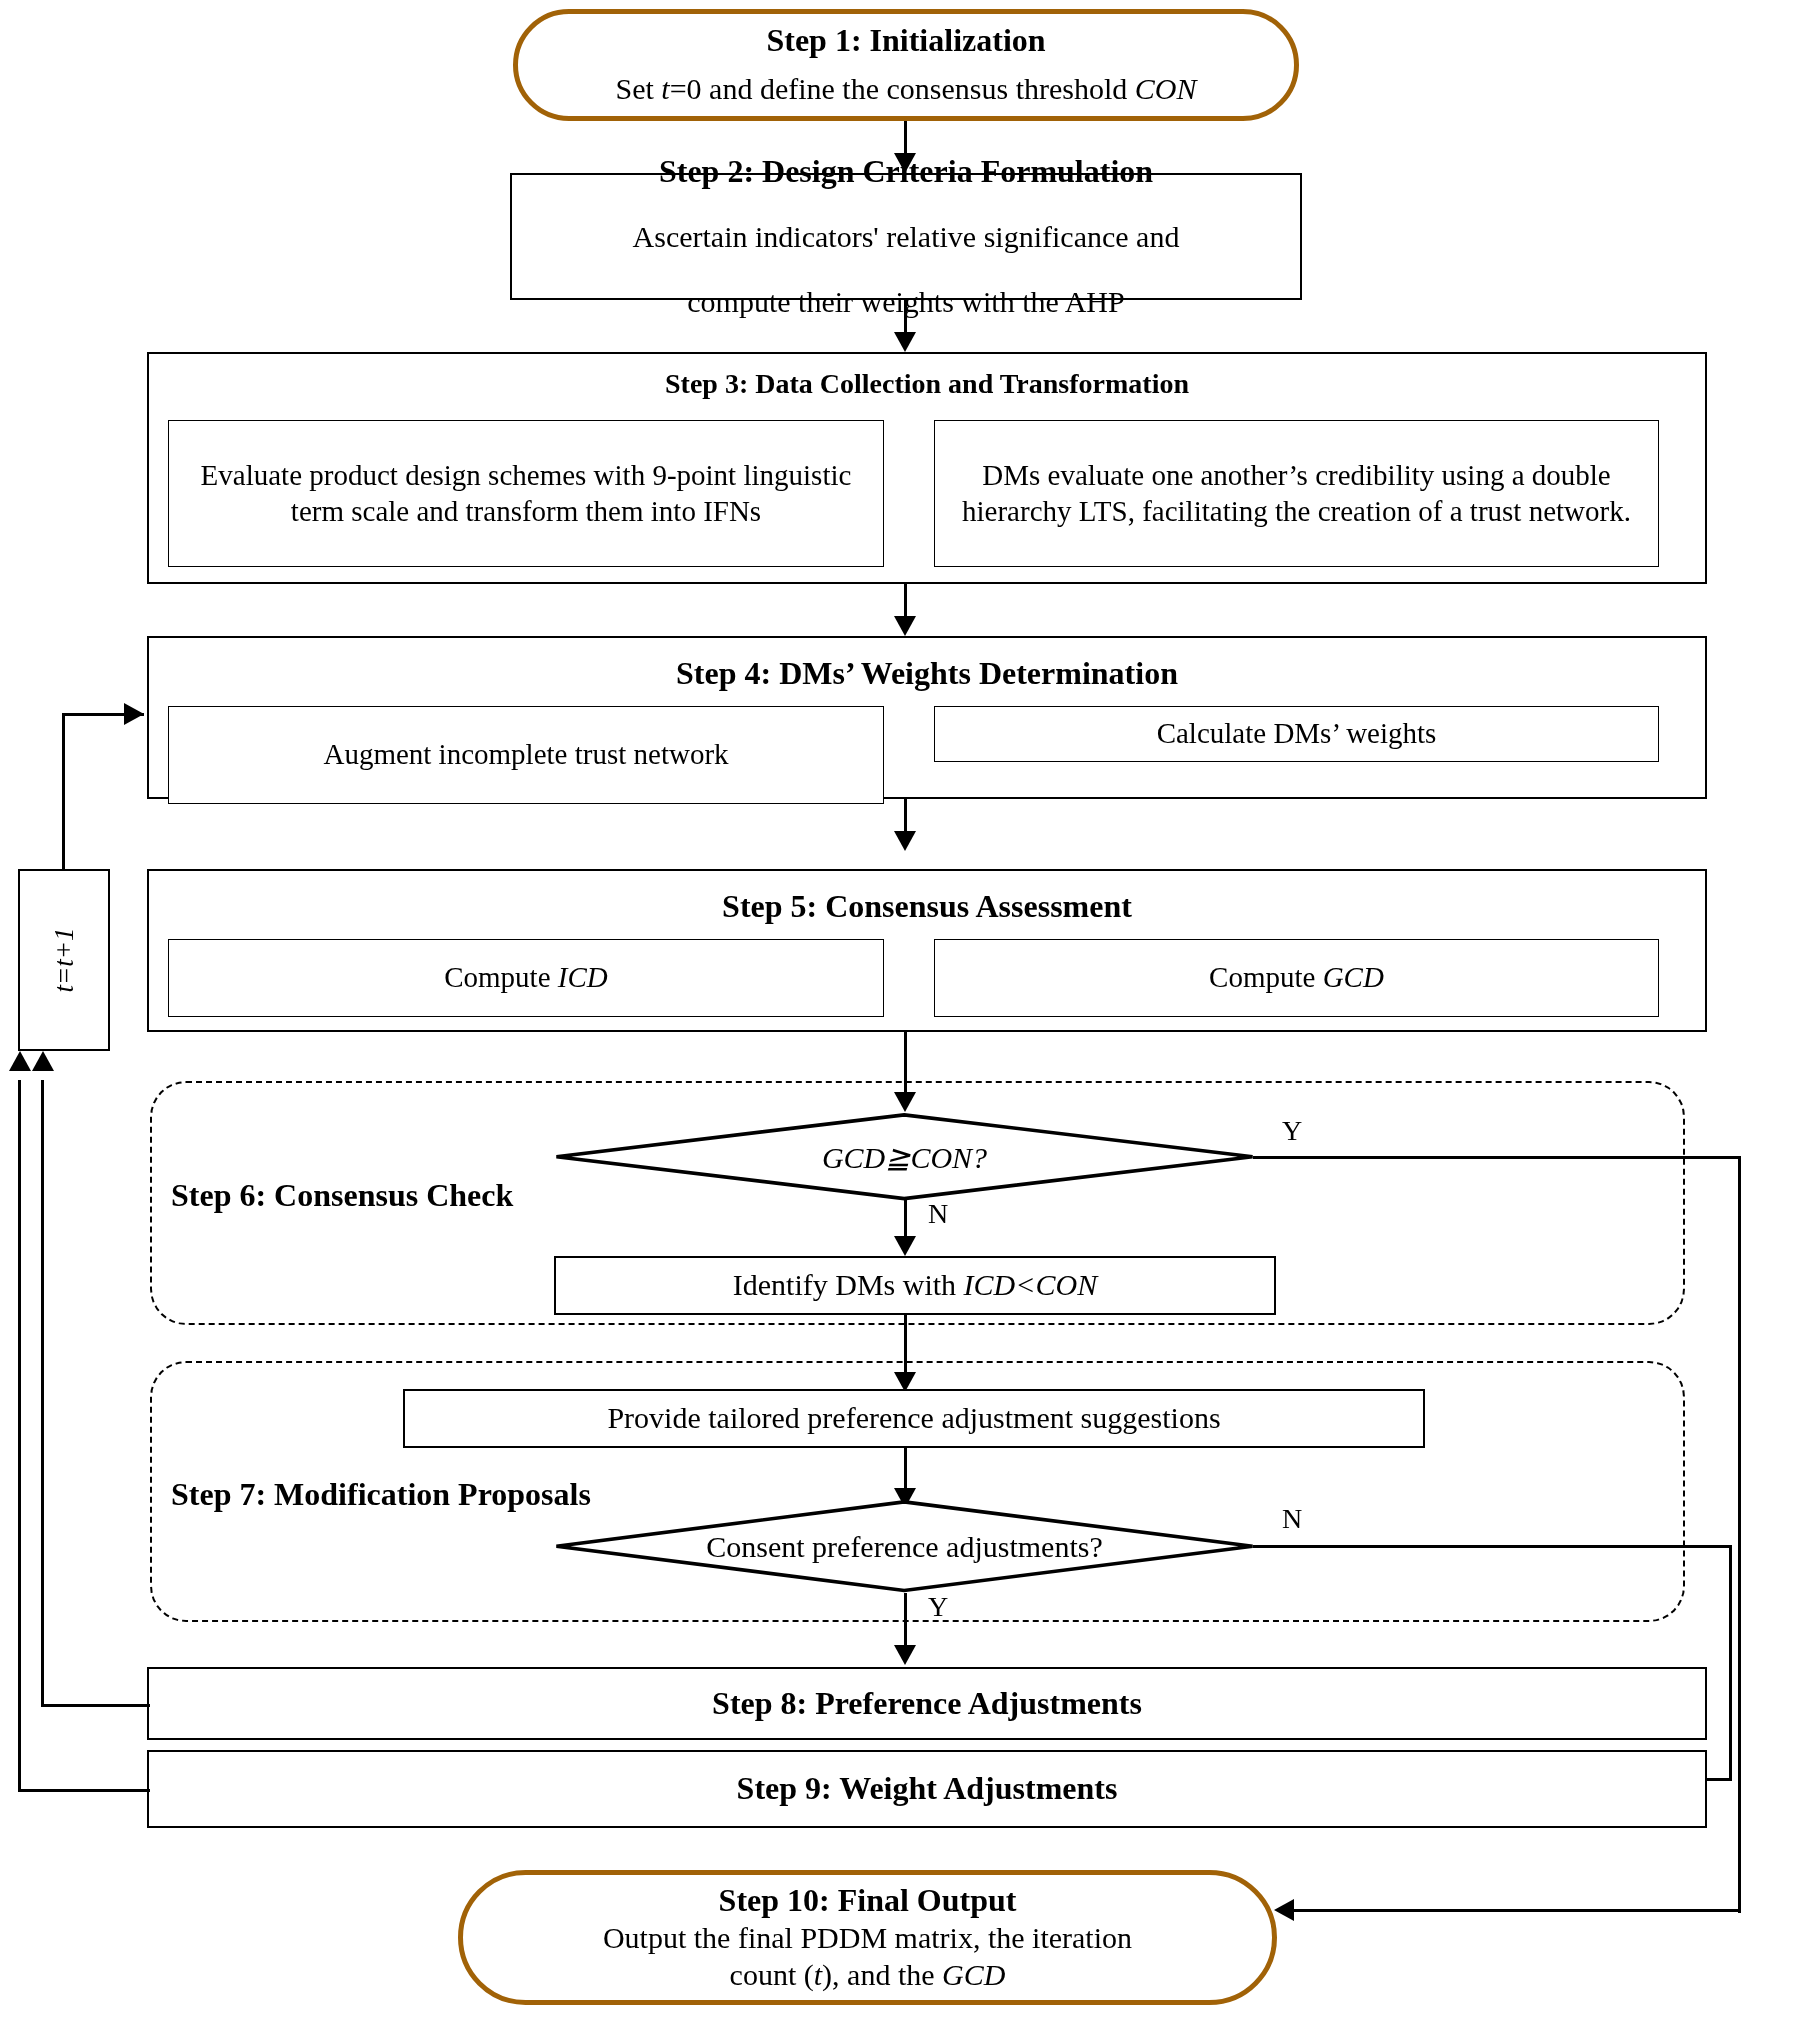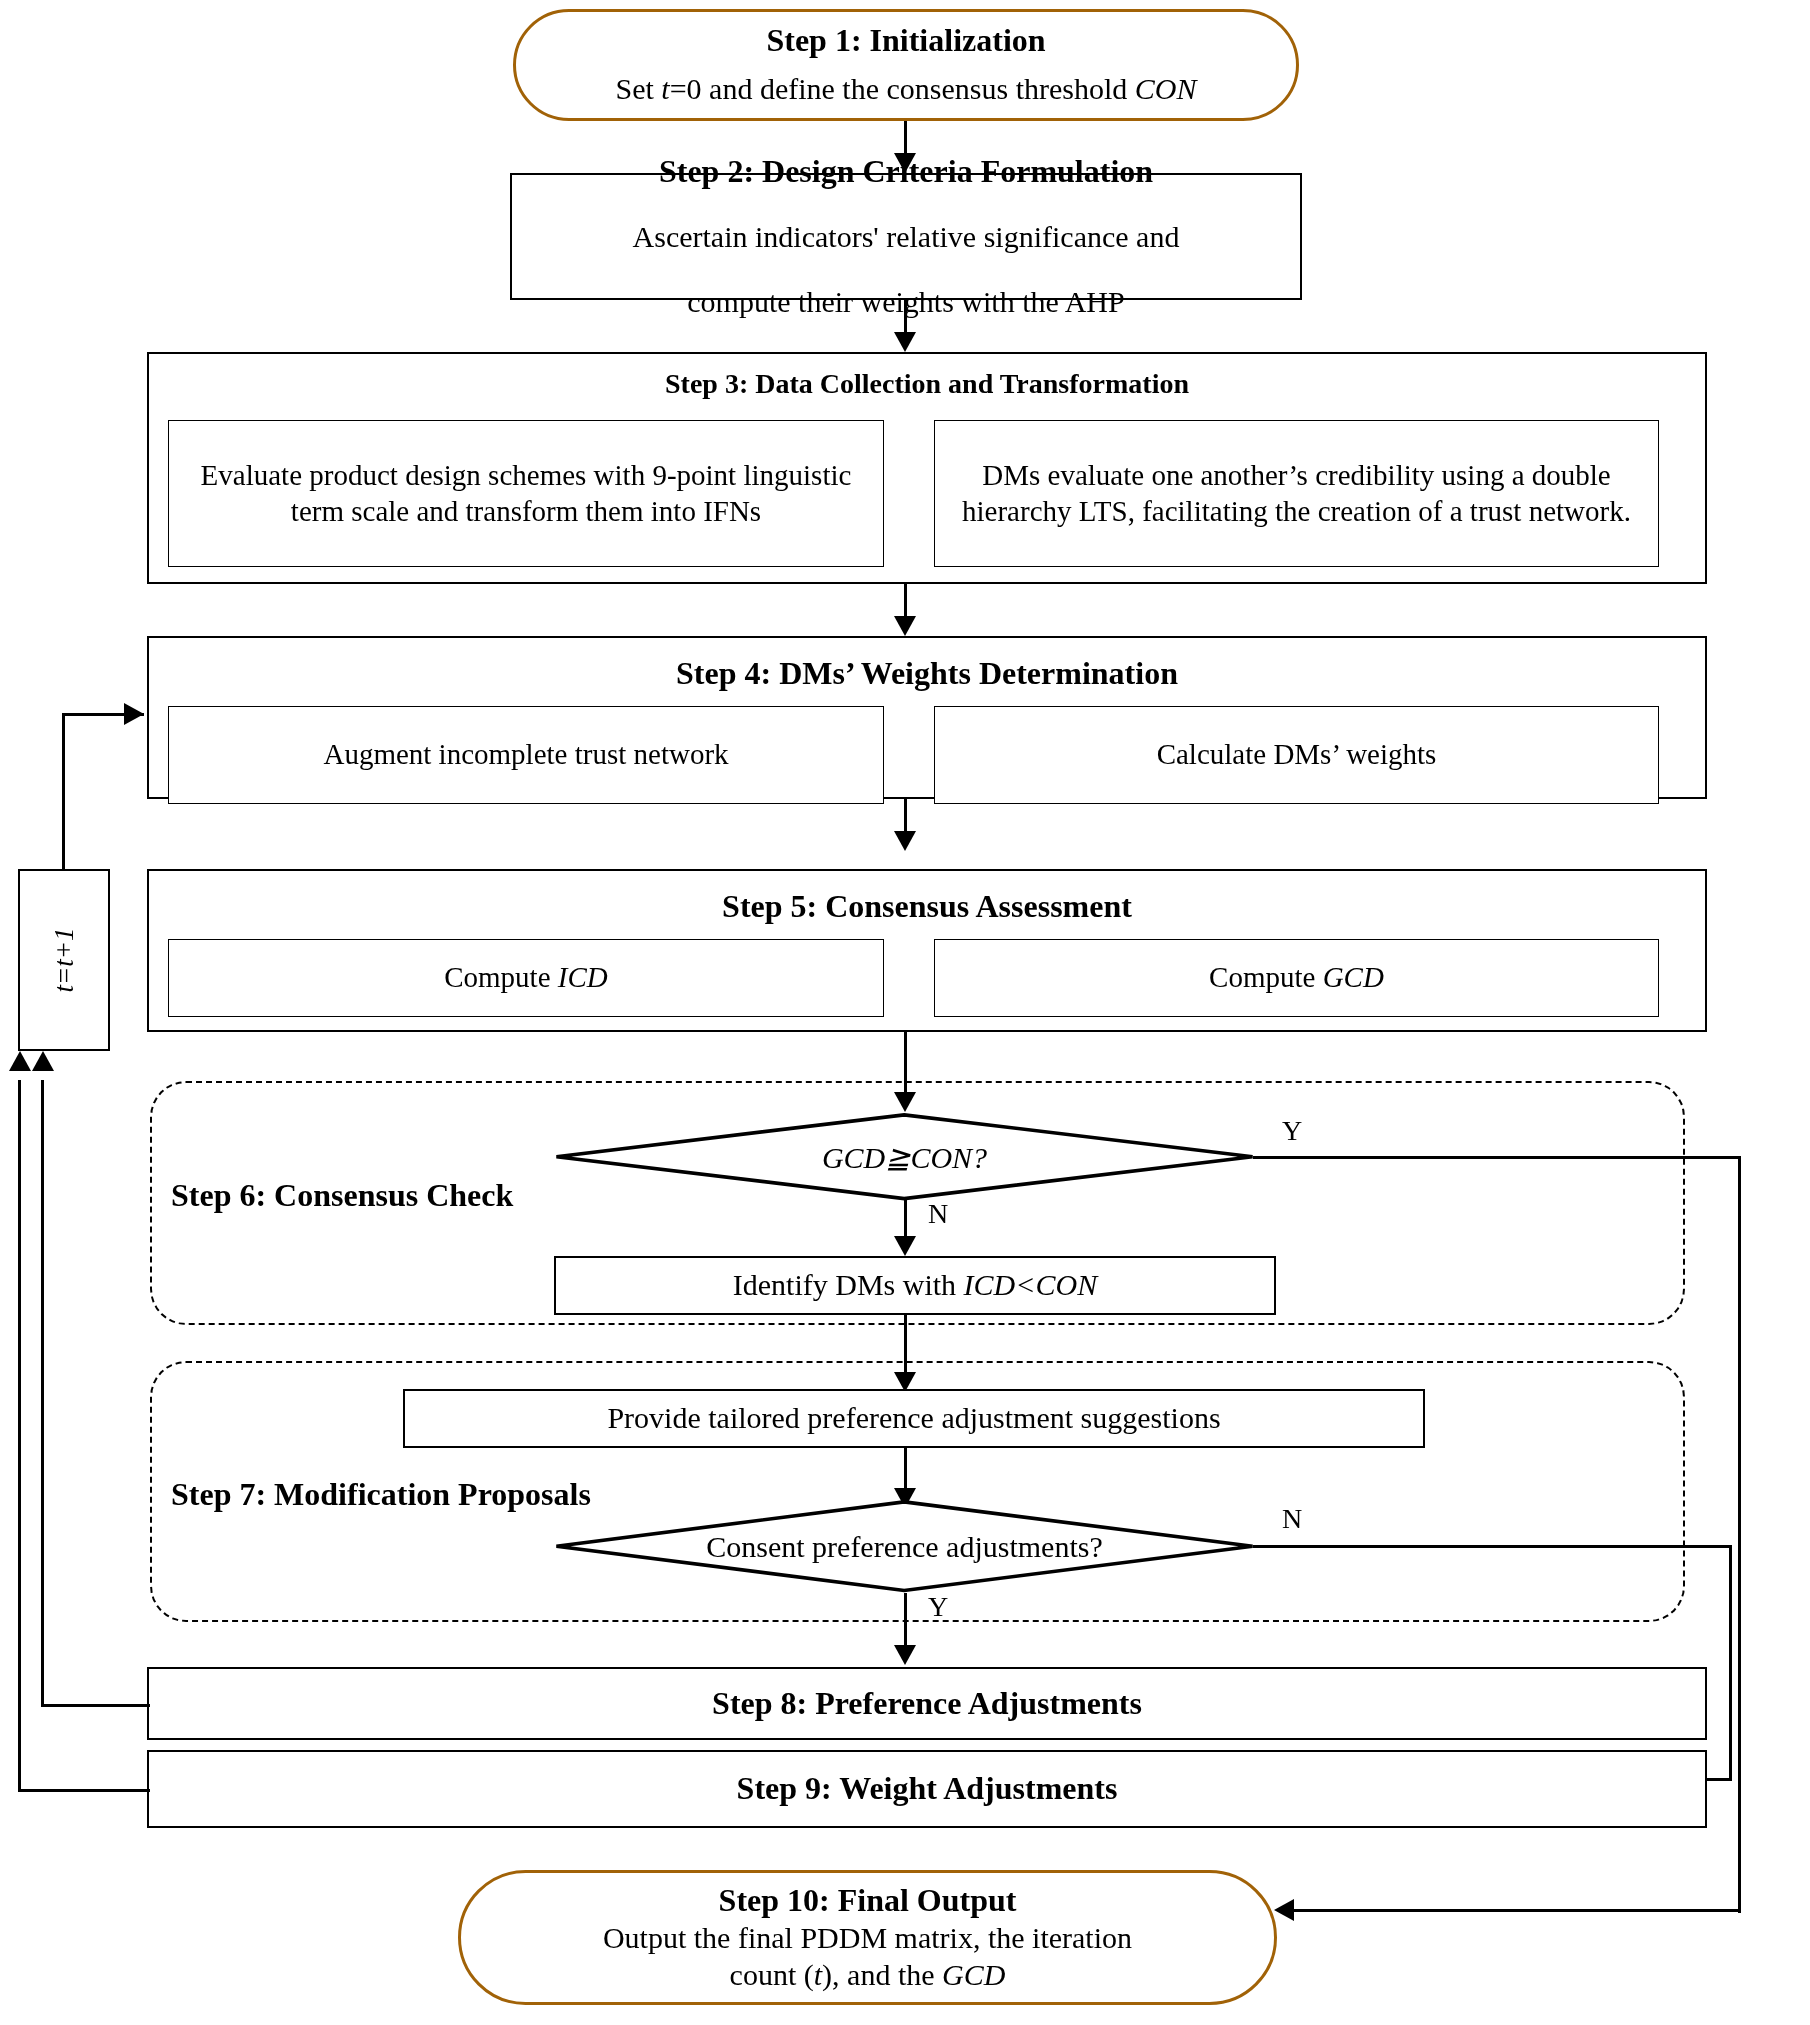--- a/index.html
+++ b/index.html
@@ -4,21 +4,21 @@
 <style>
   html,body{margin:0;padding:0;background:#ffffff;}
   body{font-family:"Liberation Serif", serif;color:#000;}
   #canvas{position:relative;width:1811px;height:2025px;background:#fff;overflow:hidden;}
 
   .node{position:absolute;box-sizing:border-box;background:#fff;
         display:flex;flex-direction:column;align-items:center;justify-content:center;
         text-align:center;line-height:1.22;}
   .rect{border:2.4px solid #000;gap:28px;}
   .inner{border:1.8px solid #000;}
-  .terminator{border:3px solid #a16207;border-radius:79px;align-items:center;}
+  .terminator{border:5px solid #a16207;border-radius:79px;align-items:center;}
 
   .title{font-weight:bold;}
   .sub{font-weight:normal;}
   .ital{font-style:italic;}
 
   .dashgroup{position:absolute;box-sizing:border-box;border:2.4px dashed #000;border-radius:36px;background:transparent;}
   .grouplabel{position:absolute;font-weight:bold;white-space:nowrap;}
 
   .line{position:absolute;background:#000;}
   .vline{width:3px;}
@@ -80,21 +80,21 @@
 
   <div class="line vline" style="left:904px;top:584px;height:38px;"></div>
   <div class="arrowdown" style="left:894px;top:616px;"></div>
 
   <div class="node rect" style="left:147px;top:636px;width:1560px;height:163px;justify-content:flex-start;">
     <div class="title" style="font-size:32px;margin-top:16px;">Step 4: DMs’  Weights Determination</div>
   </div>
   <div class="node inner" style="left:168px;top:706px;width:716px;height:98px;padding:0 11px;">
     <div class="sub" style="font-size:29px;">Augment incomplete trust network</div>
   </div>
-  <div class="node inner" style="left:934px;top:706px;width:725px;height:98px;padding:0 11px;text-align:center;">
+  <div class="node inner" style="left:934px;top:706px;width:725px;height:56px;padding:0 11px;text-align:center;">
     <div class="sub" style="font-size:29px;">Calculate DMs’ weights</div>
   </div>
 
   <div class="line vline" style="left:904px;top:798px;height:38px;"></div>
   <div class="arrowdown" style="left:894px;top:831px;"></div>
 
   <div class="node rect" style="left:147px;top:869px;width:1560px;height:163px;justify-content:flex-start;">
     <div class="title" style="font-size:32px;margin-top:16px;">Step 5: Consensus Assessment</div>
   </div>
   <div class="node inner" style="left:168px;top:939px;width:716px;height:78px;">

